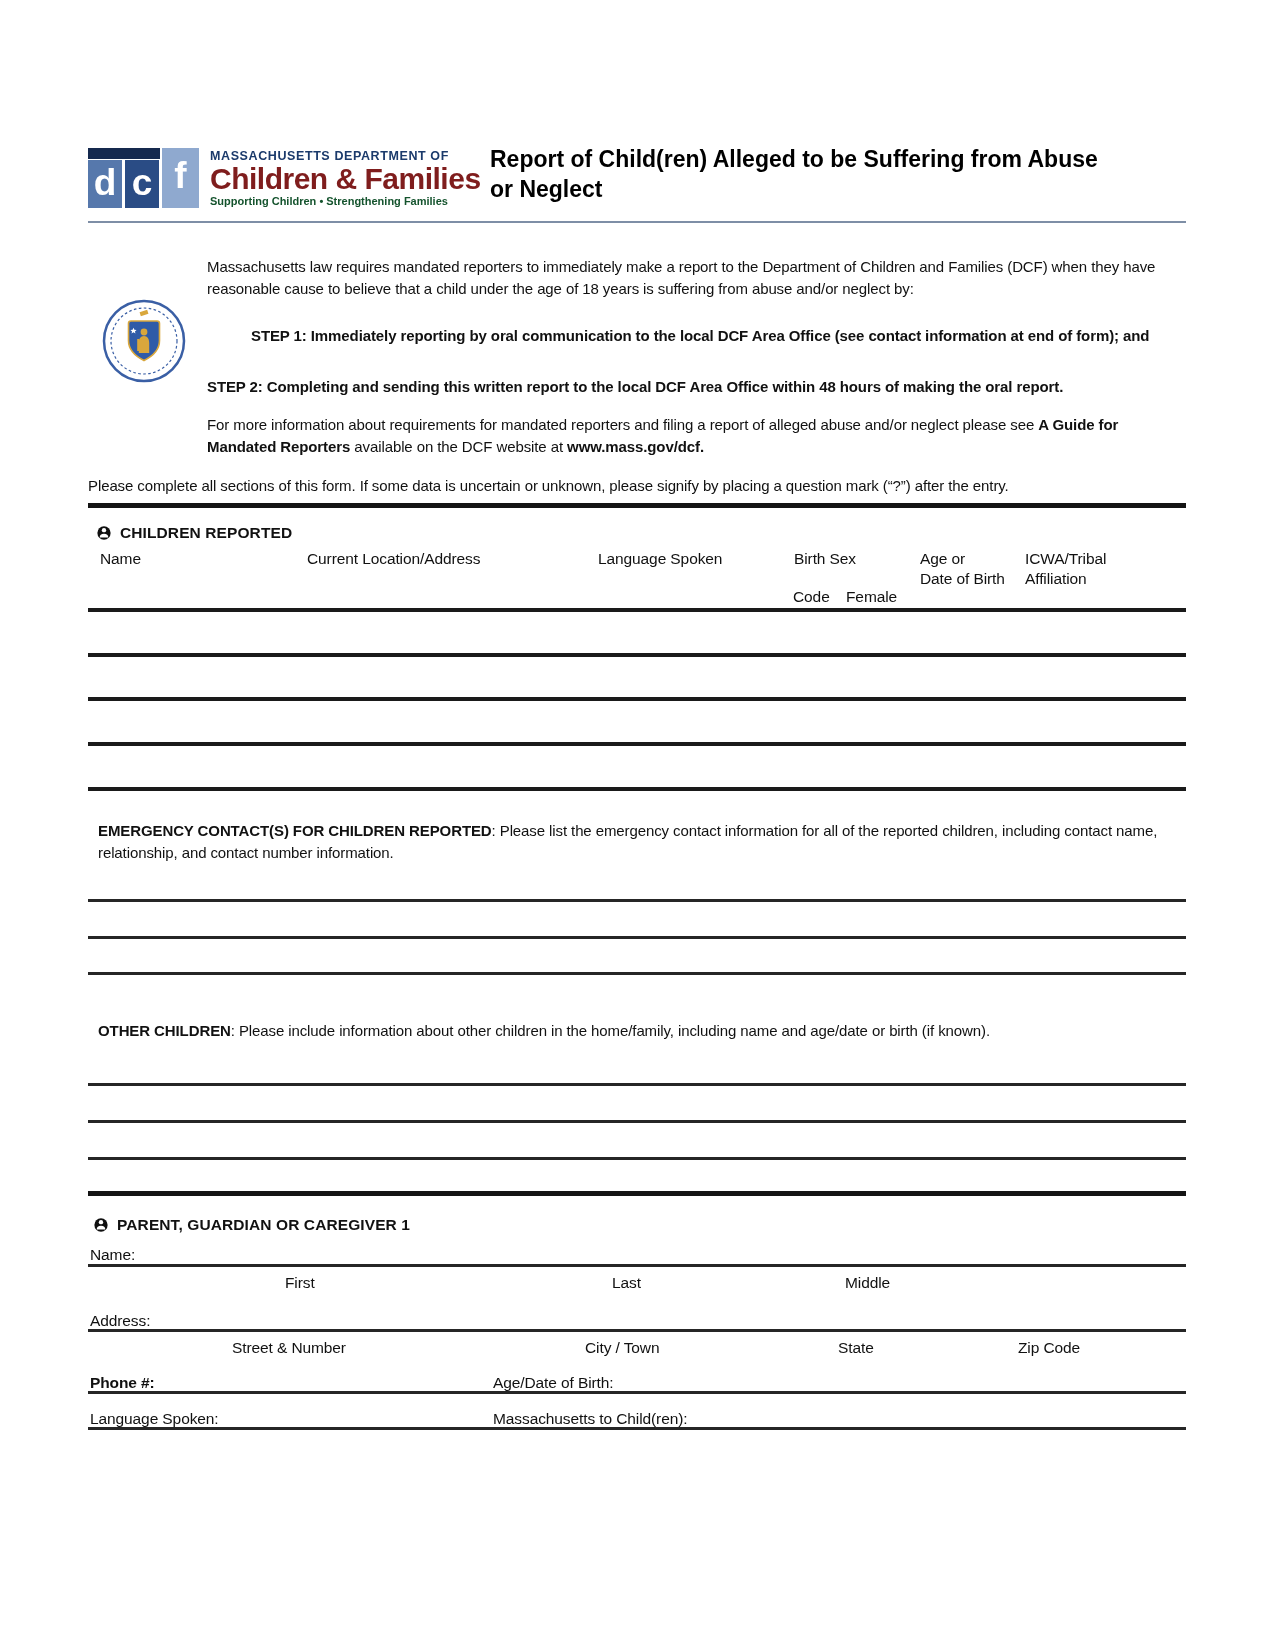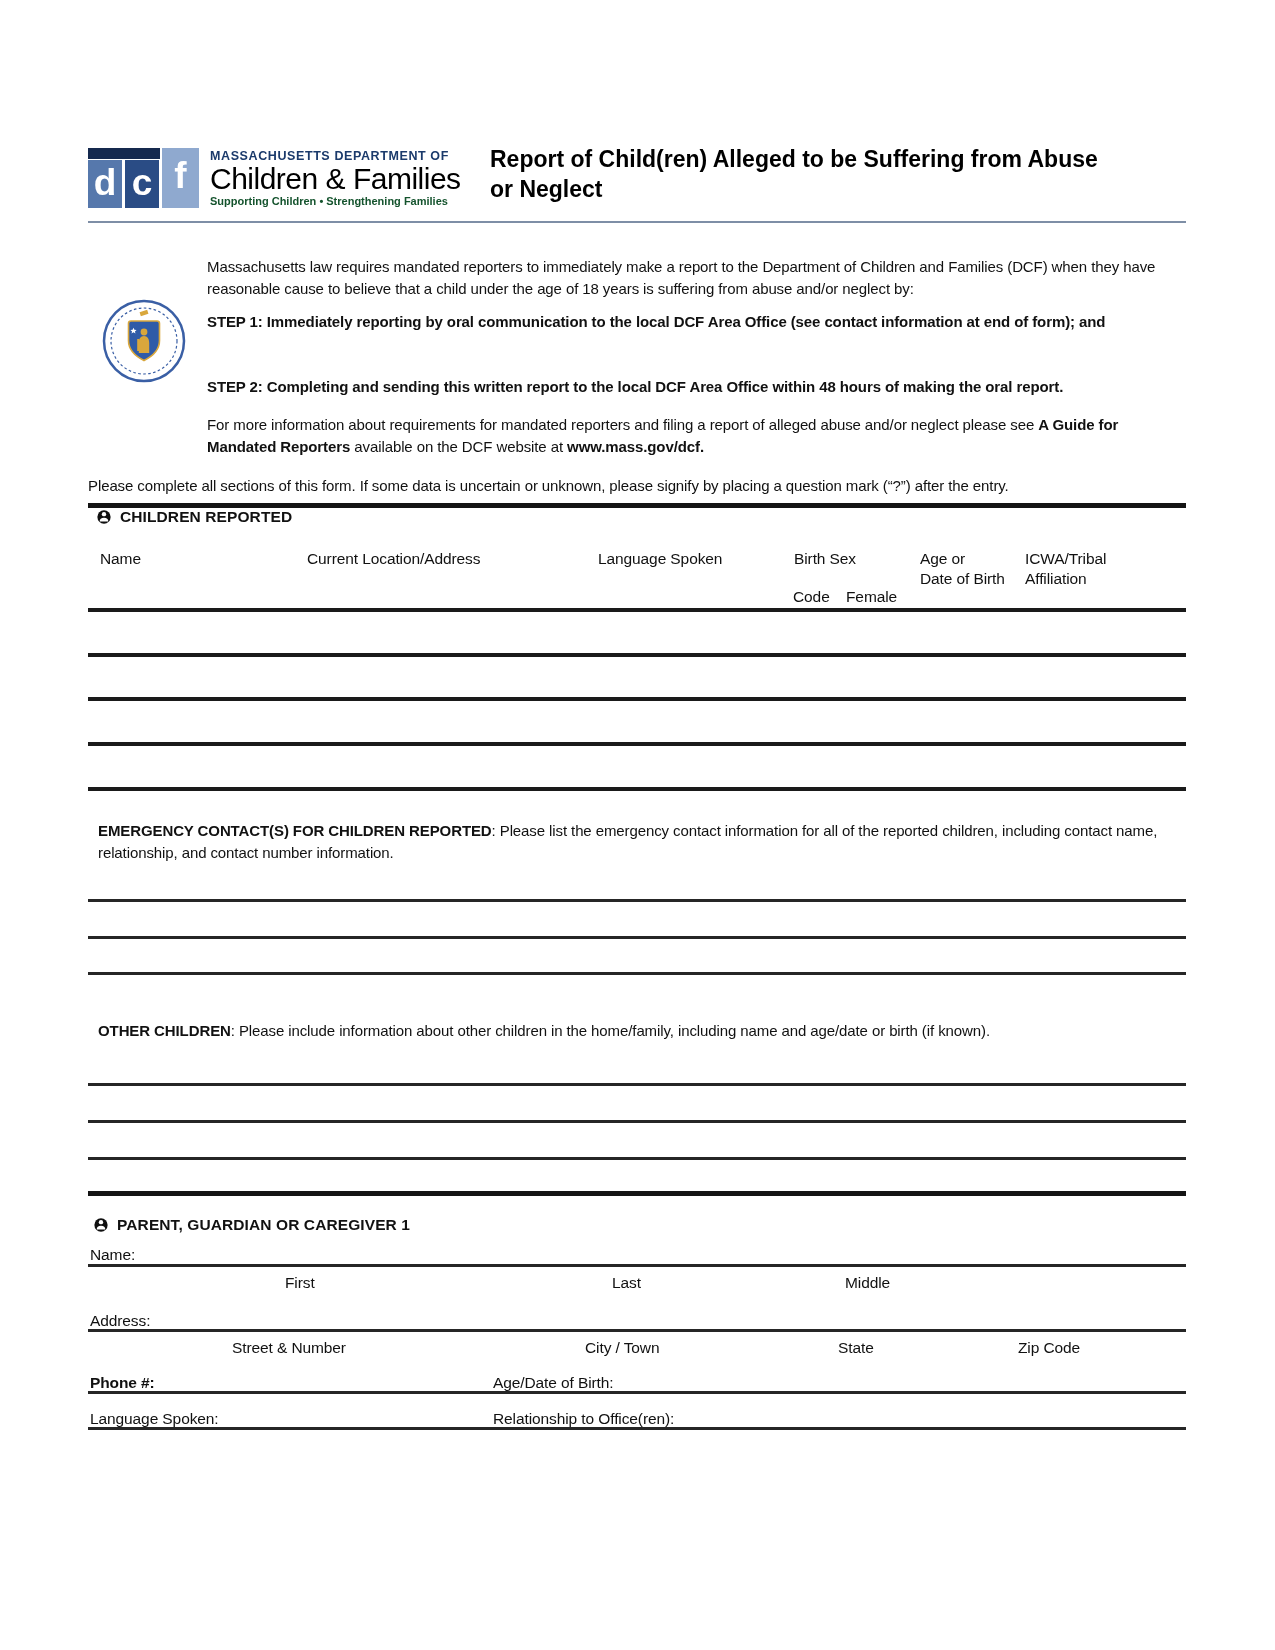--- a/index.html
+++ b/index.html
@@ -12,21 +12,21 @@
 
   
   .logo-row{left:88px;top:146px;display:flex;gap:10px;align-items:flex-start;}
   .dcf-tiles{position:relative;width:112px;height:64px;flex:0 0 auto;}
   .tile{position:absolute;color:#fff;font-weight:bold;font-size:37px;text-align:center;line-height:46px;}
   .tile-bar{position:absolute;left:0;top:2px;width:72px;height:11px;background:#15294e;}
   .t1{left:0;top:14px;width:34px;height:48px;background:#5678ac;}
   .t2{left:37px;top:14px;width:34px;height:48px;background:#2a4c85;}
   .t3{left:74px;top:2px;width:37px;height:60px;background:#8fa9cf;line-height:56px;}
   .dept{font-size:12.5px;font-weight:bold;color:#1b3a6b;letter-spacing:0.6px;margin-top:3px;}
-  .orgname{font-size:30px;font-weight:normal;color:#000000;line-height:31px;letter-spacing:-0.5px;}
+  .orgname{font-size:30px;font-weight:bold;color:#7f1d1d;line-height:31px;letter-spacing:-0.5px;}
   .tagline{font-size:11px;font-weight:bold;color:#14532d;margin-top:1px;}
   .form-title{left:490px;top:144px;width:610px;font-size:23px;font-weight:bold;line-height:30px;color:#000;}
   .hdr-rule{left:88px;top:221px;width:1098px;height:2px;background:#7e8ea6;}
 
   
   .thick-rule{left:88px;width:1098px;height:5px;background:#141414;}
   .row-line{left:88px;width:1098px;height:4px;background:#1a1a1a;}
   .write-line{left:88px;width:1098px;height:3px;background:#262626;}
 
   
@@ -66,31 +66,31 @@
       <path d="M42 22 h-13 a2.5 2.5 0 0 0 -2.5 2.5 v17 c0 10 7.5 16 15.5 20 c8 -4 15.5 -10 15.5 -20 v-17 a2.5 2.5 0 0 0 -2.5 -2.5 z" fill="#2f5ba8" stroke="#d9a73c" stroke-width="1.6"></path>
       <circle cx="42" cy="33" r="3.4" fill="#d9a73c"></circle>
       <path d="M42 37 c-3.6 0 -5.2 3 -5.2 7 v10 h10.4 v-10 c0 -4 -1.6 -7 -5.2 -7 z" fill="#d9a73c"></path>
       <rect x="35.2" y="40" width="2.2" height="12" fill="#d9a73c"></rect>
       <path d="M33 30 l1 2.2 l2.4 0.2 l-1.8 1.6 l0.6 2.3 l-2.2 -1.3 l-2.2 1.3 l0.6 -2.3 l-1.8 -1.6 l2.4 -0.2 z" fill="#ffffff" transform="scale(0.9) translate(2 2)"></path>
     </svg>
   </div>
 
   <div class="abs intro-text fs15p" style="top:256px;">Massachusetts law requires mandated reporters to immediately make a report to the Department of Children and Families (DCF) when they have reasonable cause to believe that a child under the age of 18 years is suffering from abuse and/or neglect by:</div>
 
-  <div class="abs intro-text fs15p b" style="top:311px;">STEP 1: Immediately reporting by oral communication to the local DCF Area Office (see contact information at end of form); and</div>
+  <div class="abs intro-text fs15p b" style="top:325px;margin-left:44px;">STEP 1: Immediately reporting by oral communication to the local DCF Area Office (see contact information at end of form); and</div>
 
   <div class="abs intro-text fs15p b" style="top:376px;">STEP 2: Completing and sending this written report to the local DCF Area Office within 48 hours of making the oral report.</div>
 
   <div class="abs intro-text fs15p" style="top:414px;"><span>For more information about requirements for mandated reporters and filing a report of alleged abuse and/or neglect please see </span><span class="b">A Guide for Mandated Reporters</span><span> available on the DCF website at </span><span class="b">www.mass.gov/dcf</span><span class="b">.</span></div>
 
   <div class="abs fs15p" style="left:88px;top:475px;width:1100px;">Please complete all sections of this form.  If some data is uncertain or unknown, please signify by placing a question mark (“?”) after the entry.</div>
 
   <div class="abs thick-rule" style="top:503px;"></div>
 
-  <div class="abs sec-title" style="left:97px;top:508px;">
+  <div class="abs sec-title" style="left:97px;top:524px;">
     <span class="person-icon">
       <svg width="14" height="14" viewBox="0 0 20 20">
           <circle cx="10" cy="10" r="9.5" fill="#101010"></circle>
           <circle cx="10" cy="6" r="3.1" fill="#fff"></circle>
           <path d="M3.9 16.4 a6.1 5.4 0 0 1 12.2 0 z" fill="#fff"></path>
         </svg>
     </span>
     <span>CHILDREN REPORTED</span>
   </div>
 
@@ -147,16 +147,16 @@
   <div class="abs fs15" style="left:232px;top:1337px;">Street &amp; Number</div>
   <div class="abs fs15" style="left:585px;top:1337px;">City / Town</div>
   <div class="abs fs15" style="left:838px;top:1337px;">State</div>
   <div class="abs fs15" style="left:1018px;top:1337px;">Zip Code</div>
 
   <div class="abs fs15" style="left:90px;top:1372px;font-weight:bold;">Phone #:</div>
   <div class="abs fs15" style="left:493px;top:1372px;">Age/Date of Birth:</div>
   <div class="abs write-line" style="top:1391px;"></div>
 
   <div class="abs fs15" style="left:90px;top:1408px;">Language Spoken:</div>
-  <div class="abs fs15" style="left:493px;top:1408px;">Relationship to Office(ren):</div>
+  <div class="abs fs15" style="left:493px;top:1408px;">Massachusetts to Child(ren):</div>
   <div class="abs write-line" style="top:1427px;"></div>
 
 </div>
 
 </body></html>

